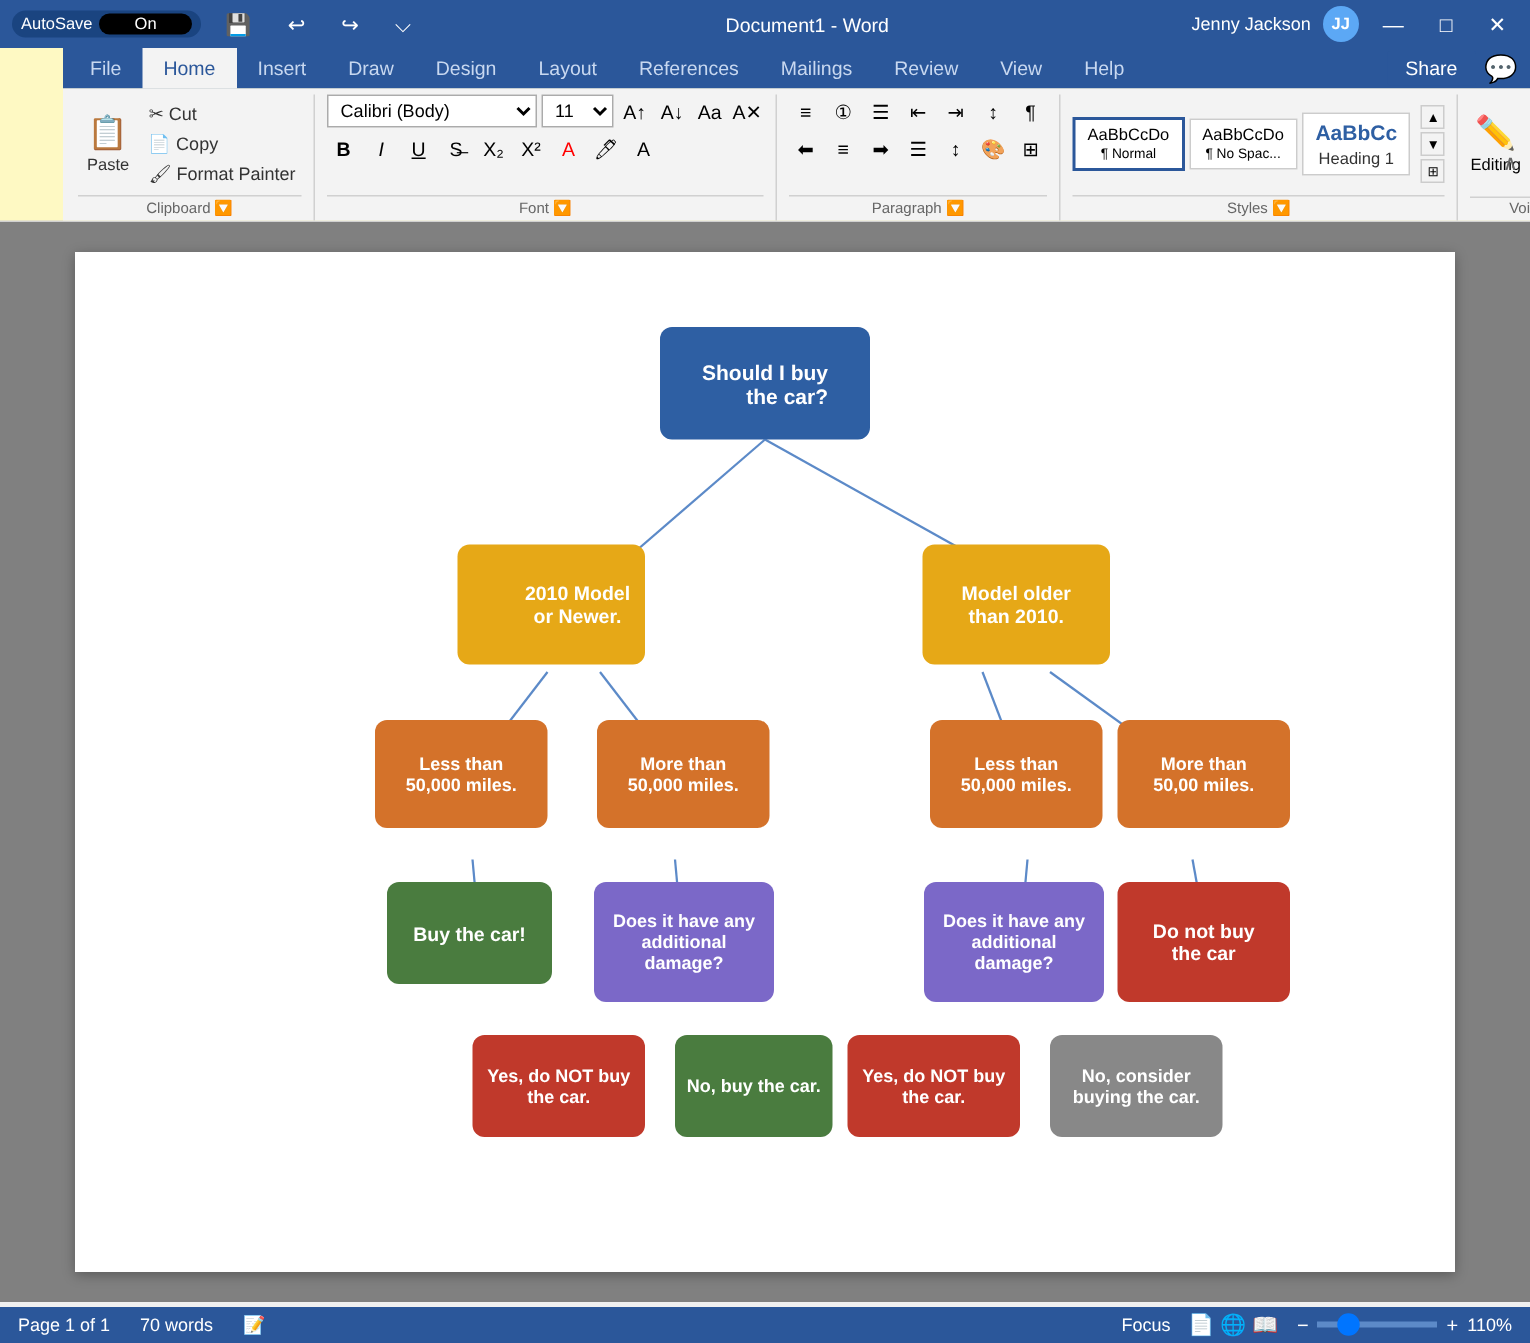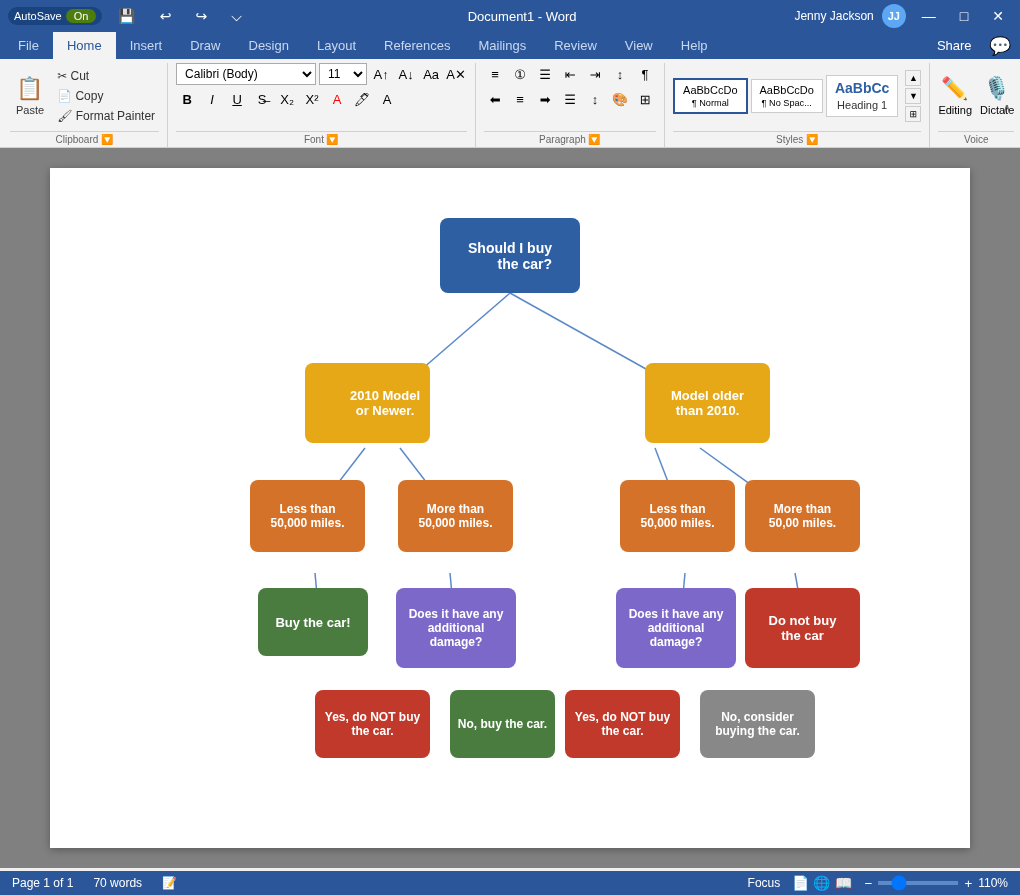--- a/index.html
+++ b/index.html
@@ -21,26 +21,26 @@
     .title-bar-right { display: flex; align-items: center; gap: 8px; }
     .autosave-toggle {
       background: #1a4480;
       border-radius: 10px;
       padding: 2px 6px;
       font-size: 11px;
       display: flex;
       align-items: center;
       gap: 4px;
     }
-    .toggle-on { background: #4d7c0f; border-radius: 8px; padding: 1px 8px; font-size: 11px; }
+    .toggle-on { background: #000000; border-radius: 8px; padding: 1px 24px; font-size: 11px; }
     .win-btn { background: none; border: none; color: white; cursor: pointer; padding: 4px 8px; font-size: 14px; }
     .user-avatar { background: #5ca8f5; border-radius: 50%; width: 24px; height: 24px; display: flex; align-items: center; justify-content: center; font-size: 11px; font-weight: bold; }
 
     
-    .ribbon { background: #fef9c3; border-bottom: 1px solid #d0d0d0; }
+    .ribbon { background: #fef9c3; border-bottom: 1px solid #d0d0d0; padding-left: 42px; }
     .ribbon-tabs { display: flex; background: #2b579a; padding-left: 4px; }
     .ribbon-tab {
       color: #c8d8f0;
       padding: 6px 14px;
       cursor: pointer;
       font-size: 13px;
       border: none;
       background: none;
     }
     .ribbon-tab.active { background: #f3f3f3; color: #2b579a; font-weight: 500; }
@@ -302,21 +302,21 @@
 
         <line x1="540" y1="485" x2="510" y2="520" stroke="#5c8ac8" stroke-width="1.5"></line>
 
         <line x1="595" y1="485" x2="640" y2="520" stroke="#5c8ac8" stroke-width="1.5"></line>
       </svg>
 
       <div class="node node-blue" style="left:330px;top:10px;width:140px;height:75px;font-size:14px;">Should I buy<br>the car?</div>
 
       <div class="node node-yellow" style="left:195px;top:155px;width:125px;height:80px;padding-left:41px;">2010 Model<br>or Newer.</div>
 
-      <div class="node node-yellow" style="left:505px;top:155px;width:125px;height:80px;margin-left:30px;">Model older<br>than 2010.</div>
+      <div class="node node-yellow" style="left:505px;top:155px;width:125px;height:80px;">Model older<br>than 2010.</div>
 
       <div class="node node-orange" style="left:140px;top:272px;width:115px;height:72px;font-size:12px;">Less than<br>50,000 miles.</div>
 
       <div class="node node-orange" style="left:288px;top:272px;width:115px;height:72px;font-size:12px;">More than<br>50,000 miles.</div>
 
       <div class="node node-orange" style="left:510px;top:272px;width:115px;height:72px;font-size:12px;">Less than<br>50,000 miles.</div>
 
       <div class="node node-orange" style="left:635px;top:272px;width:115px;height:72px;font-size:12px;">More than<br>50,00 miles.</div>
 
       <div class="node node-green" style="left:148px;top:380px;width:110px;height:68px;">Buy the car!</div>

